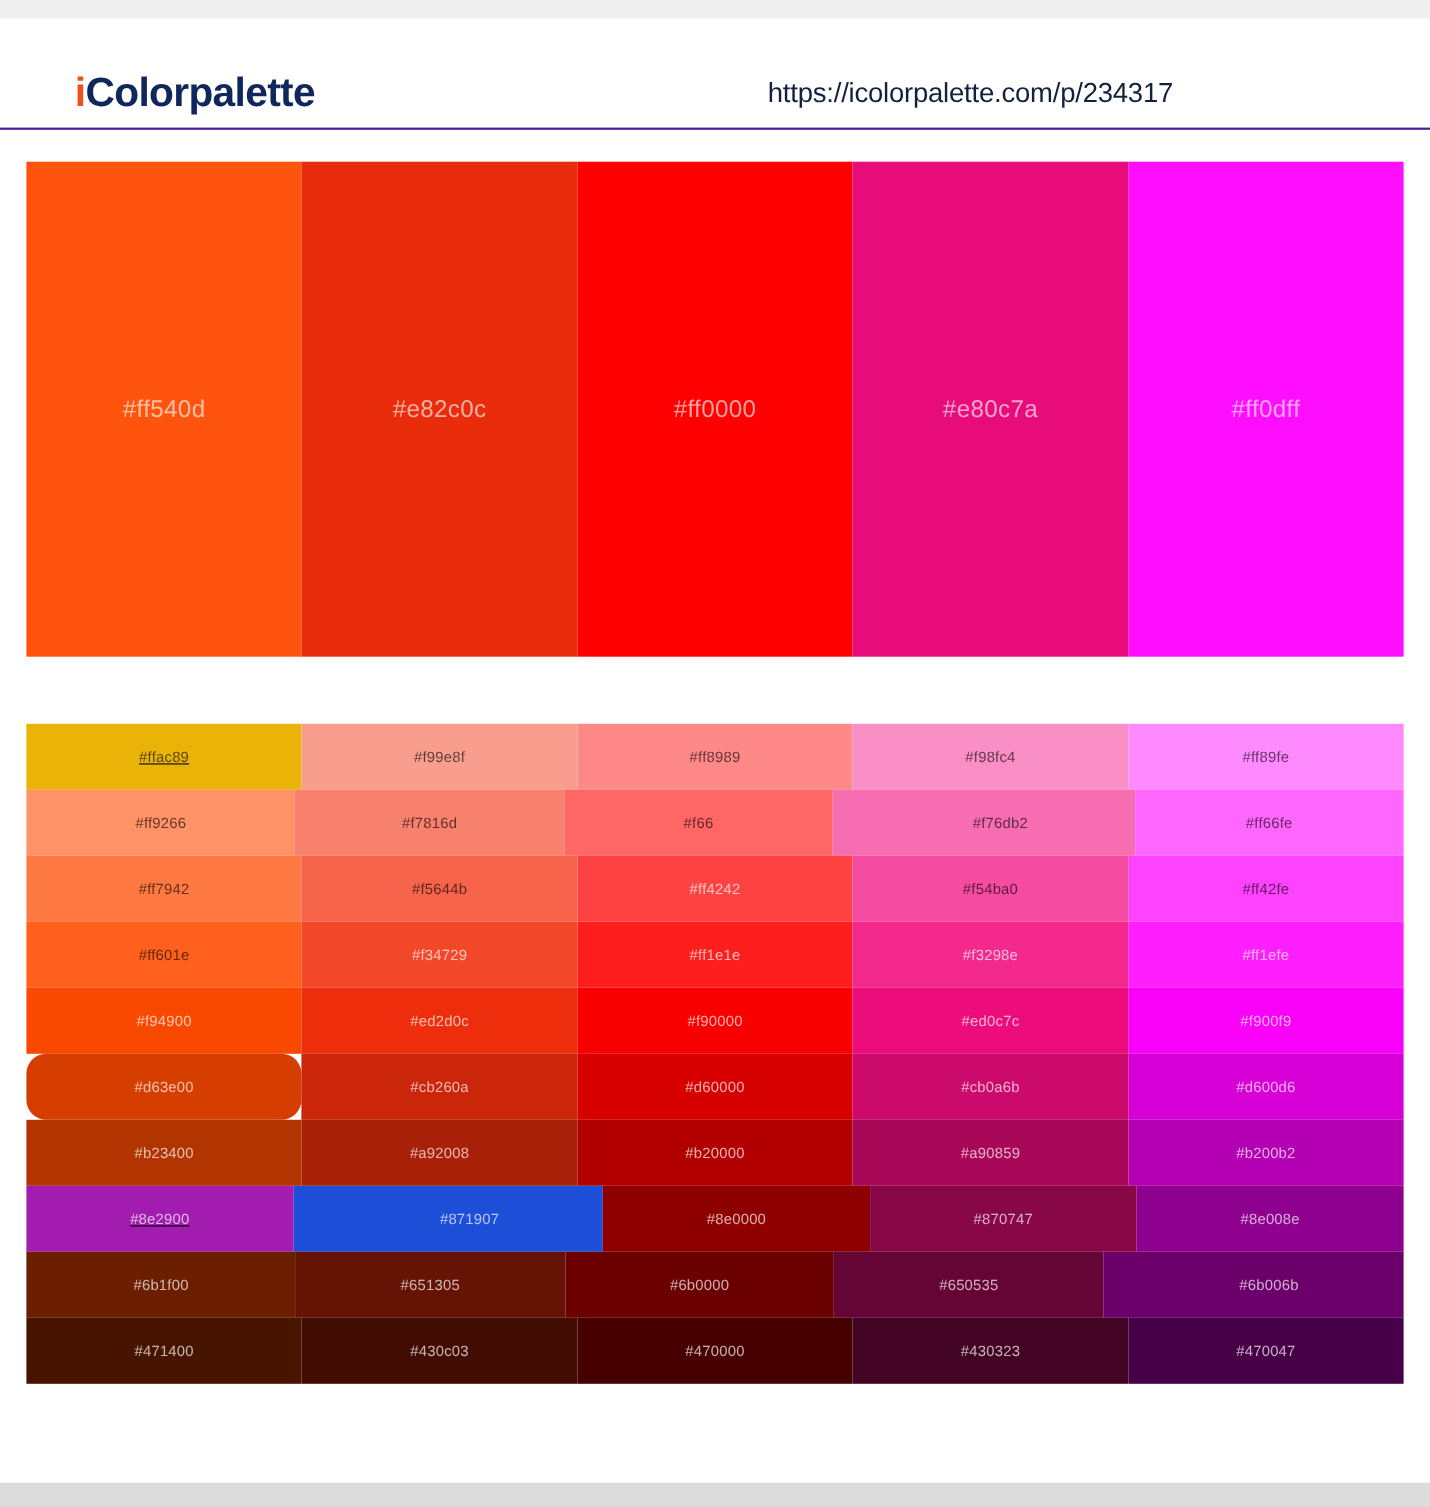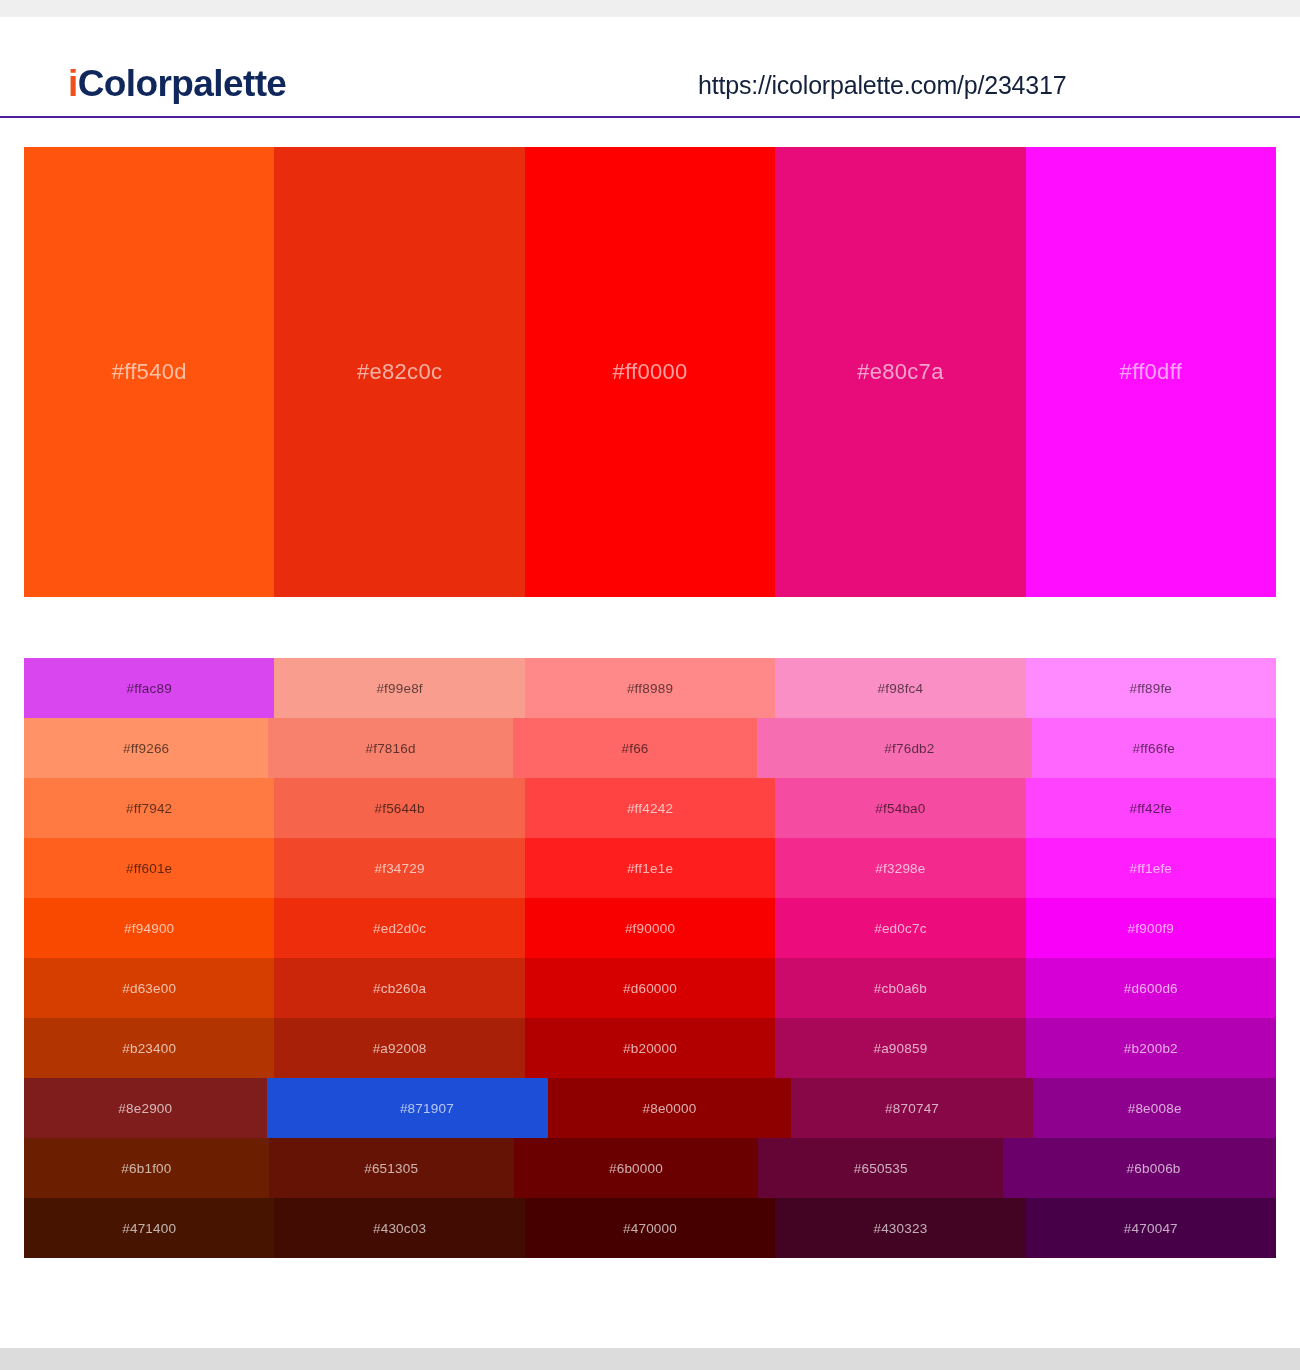--- a/index.html
+++ b/index.html
@@ -147,21 +147,21 @@
       <div class="swatch" style="background: rgb(232, 12, 122);">
         <span class="swatch-label">#e80c7a</span>
       </div>
       <div class="swatch" style="background: rgb(255, 13, 255);">
         <span class="swatch-label">#ff0dff</span>
       </div>
     </div>
 
   <div class="shades-grid" id="shades-grid">
       <div class="shade-row">
-        <div class="shade-cell" style="background: #d946ef;">
+        <div class="shade-cell" style="background: #eab308; text-decoration: underline;">
           <span class="shade-label dark-text">#ffac89</span>
         </div>
         <div class="shade-cell" style="background: rgb(249, 158, 143);">
           <span class="shade-label dark-text">#f99e8f</span>
         </div>
         <div class="shade-cell" style="background: rgb(255, 137, 137);">
           <span class="shade-label dark-text">#ff8989</span>
         </div>
         <div class="shade-cell" style="background: rgb(249, 143, 196);">
           <span class="shade-label dark-text">#f98fc4</span>
@@ -232,21 +232,21 @@
           <span class="shade-label light-text">#f90000</span>
         </div>
         <div class="shade-cell" style="background: rgb(237, 12, 124);">
           <span class="shade-label light-text">#ed0c7c</span>
         </div>
         <div class="shade-cell" style="background: rgb(249, 0, 249);">
           <span class="shade-label light-text">#f900f9</span>
         </div>
       </div>
       <div class="shade-row">
-        <div class="shade-cell" style="background: rgb(214, 62, 0);">
+        <div class="shade-cell" style="background: rgb(214, 62, 0); border-radius: 18px;">
           <span class="shade-label light-text">#d63e00</span>
         </div>
         <div class="shade-cell" style="background: rgb(203, 38, 10);">
           <span class="shade-label light-text">#cb260a</span>
         </div>
         <div class="shade-cell" style="background: rgb(214, 0, 0);">
           <span class="shade-label light-text">#d60000</span>
         </div>
         <div class="shade-cell" style="background: rgb(203, 10, 107);">
           <span class="shade-label light-text">#cb0a6b</span>
@@ -266,21 +266,21 @@
           <span class="shade-label light-text">#b20000</span>
         </div>
         <div class="shade-cell" style="background: rgb(169, 8, 89);">
           <span class="shade-label light-text">#a90859</span>
         </div>
         <div class="shade-cell" style="background: rgb(178, 0, 178);">
           <span class="shade-label light-text">#b200b2</span>
         </div>
       </div>
       <div class="shade-row">
-        <div class="shade-cell" style="background: #7f1d1d;">
+        <div class="shade-cell" style="background: #a21caf; text-decoration: underline;">
           <span class="shade-label light-text">#8e2900</span>
         </div>
         <div class="shade-cell" style="background: #1d4ed8; padding-left: 39px;">
           <span class="shade-label light-text">#871907</span>
         </div>
         <div class="shade-cell" style="background: rgb(142, 0, 0);">
           <span class="shade-label light-text">#8e0000</span>
         </div>
         <div class="shade-cell" style="background: rgb(135, 7, 71);">
           <span class="shade-label light-text">#870747</span>

